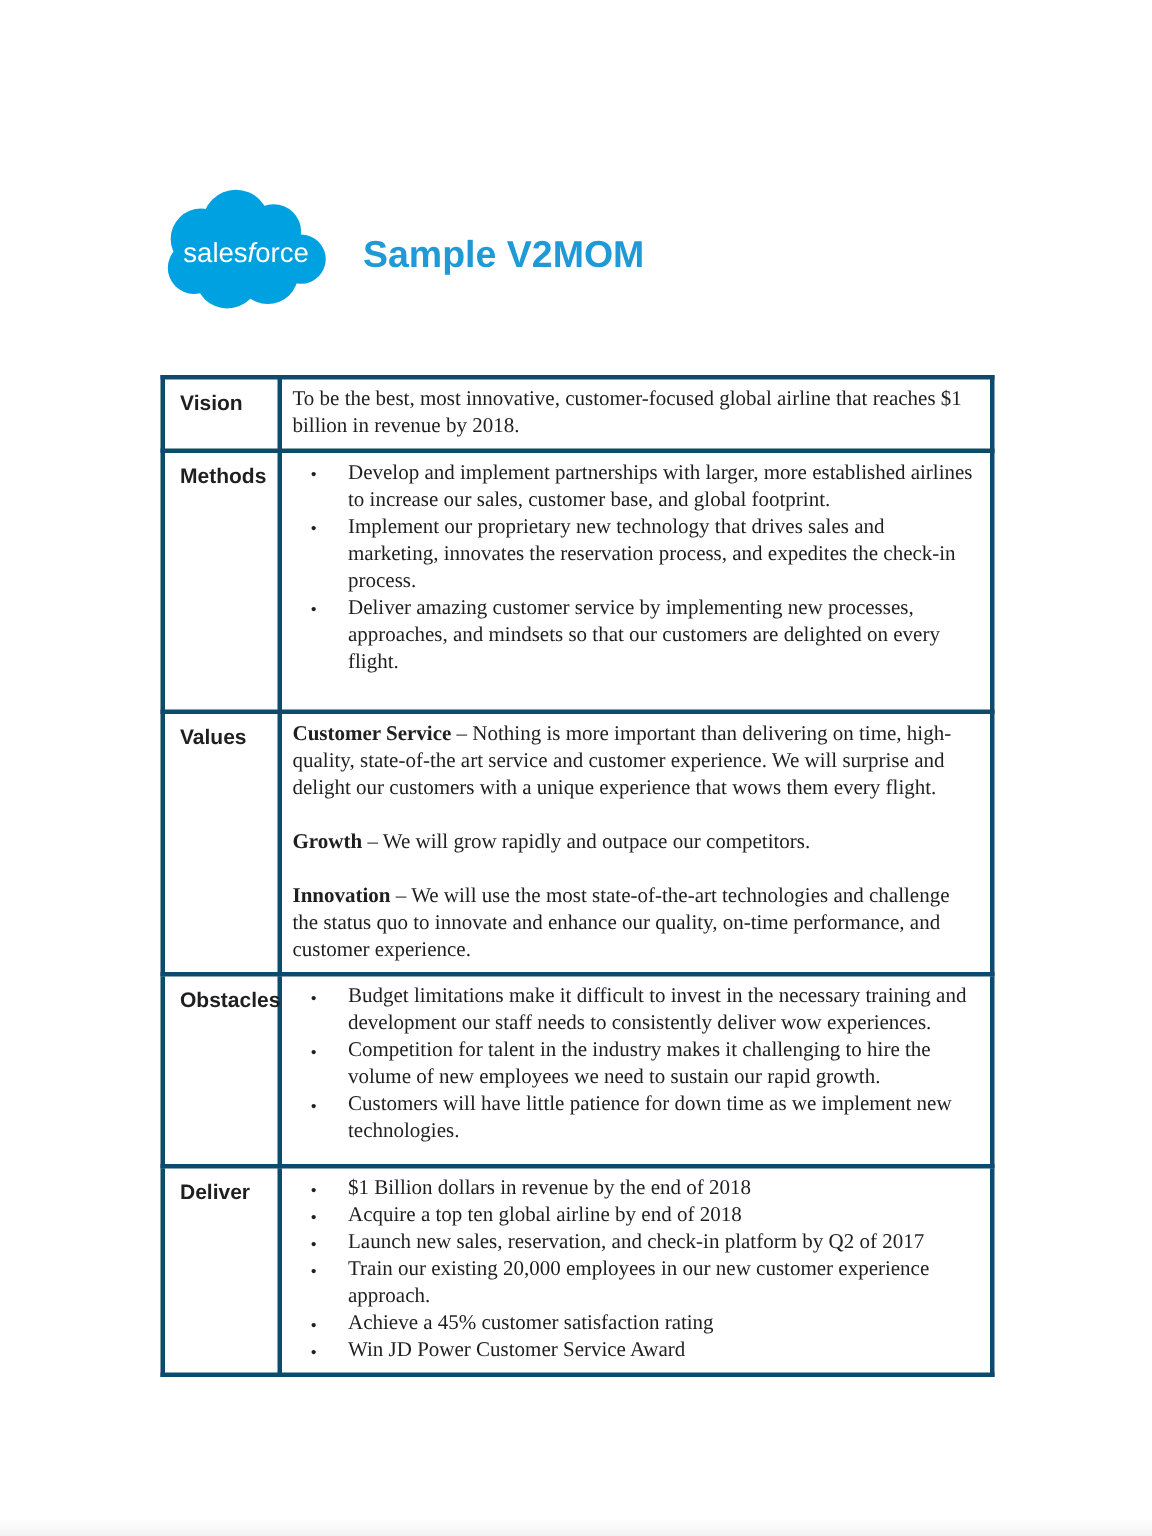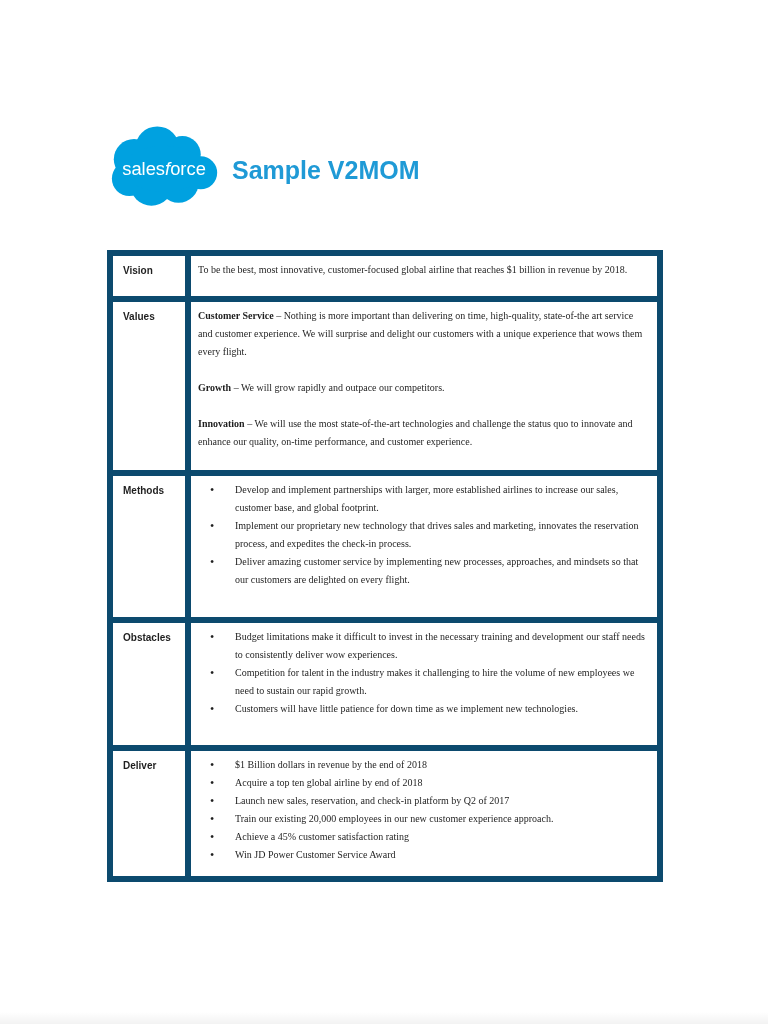--- a/index.html
+++ b/index.html
@@ -24,37 +24,37 @@
   .logo svg { width: 100%; height: 100%; display: block; }
   .logo-text {
     font-family: "Liberation Sans", sans-serif;
     font-size: 19px;
     fill: #ffffff;
   }
   .page-title {
     font-size: 25px;
     font-weight: bold;
     letter-spacing: 0px;
-    margin-left: 10px;
+    margin-left: 20px;
     margin-top: 6px;
   }
 
   
   .v2mom-table {
     position: absolute;
     left: 107px;
     top: 250px;
     width: 556px;
     border-collapse: collapse;
     table-layout: fixed;
   }
   .v2mom-table td {
-    border: 6px solid #0c4a6e;
+    border: 3px solid #0c4a6e;
     vertical-align: top;
-    font-size: 10px;
+    font-size: 14px;
     line-height: 18px;
   }
   .label-cell {
     width: 78px;
     font-weight: bold;
     padding: 6px 4px 6px 10px;
   }
   .content-cell { padding: 5px 10px 5px 7px; font-family: Liberation Serif, serif; }
 
   
@@ -112,35 +112,35 @@
 
   <table class="v2mom-table">
     <tbody id="tbody">
         <tr>
           <td class="label-cell">Vision</td>
           <td class="content-cell">
             <p>To be the best, most innovative, customer-focused global airline that reaches $1 billion in revenue by 2018.</p>
           </td>
         </tr>
         <tr>
-          <td class="label-cell">Values</td>
-          <td class="content-cell">
-            <p class="value-par"><strong>Customer Service</strong> – Nothing is more important than delivering on time, high-quality, state-of-the art service and customer experience. We will surprise and delight our customers with a unique experience that wows them every flight.</p>
-            <p class="value-par"><strong>Growth</strong> – We will grow rapidly and outpace our competitors.</p>
-            <p class="value-par"><strong>Innovation</strong> – We will use the most state-of-the-art technologies and challenge the status quo to innovate and enhance our quality, on-time performance, and customer experience.</p>
-          </td>
-        </tr>
-        <tr>
           <td class="label-cell">Methods</td>
           <td class="content-cell">
             <ul>
               <li>Develop and implement partnerships with larger, more established airlines to increase our sales, customer base, and global footprint.</li>
               <li>Implement our proprietary new technology that drives sales and marketing, innovates the reservation process, and expedites the check-in process.</li>
               <li>Deliver amazing customer service by implementing new processes, approaches, and mindsets so that our customers are delighted on every flight.</li>
             </ul>
+          </td>
+        </tr>
+        <tr>
+          <td class="label-cell">Values</td>
+          <td class="content-cell">
+            <p class="value-par"><strong>Customer Service</strong> – Nothing is more important than delivering on time, high-quality, state-of-the art service and customer experience. We will surprise and delight our customers with a unique experience that wows them every flight.</p>
+            <p class="value-par"><strong>Growth</strong> – We will grow rapidly and outpace our competitors.</p>
+            <p class="value-par"><strong>Innovation</strong> – We will use the most state-of-the-art technologies and challenge the status quo to innovate and enhance our quality, on-time performance, and customer experience.</p>
           </td>
         </tr>
         <tr>
           <td class="label-cell">Obstacles</td>
           <td class="content-cell">
             <ul>
               <li>Budget limitations make it difficult to invest in the necessary training and development our staff needs to consistently deliver wow experiences.</li>
               <li>Competition for talent in the industry makes it challenging to hire the volume of new employees we need to sustain our rapid growth.</li>
               <li>Customers will have little patience for down time as we implement new technologies.</li>
             </ul>

